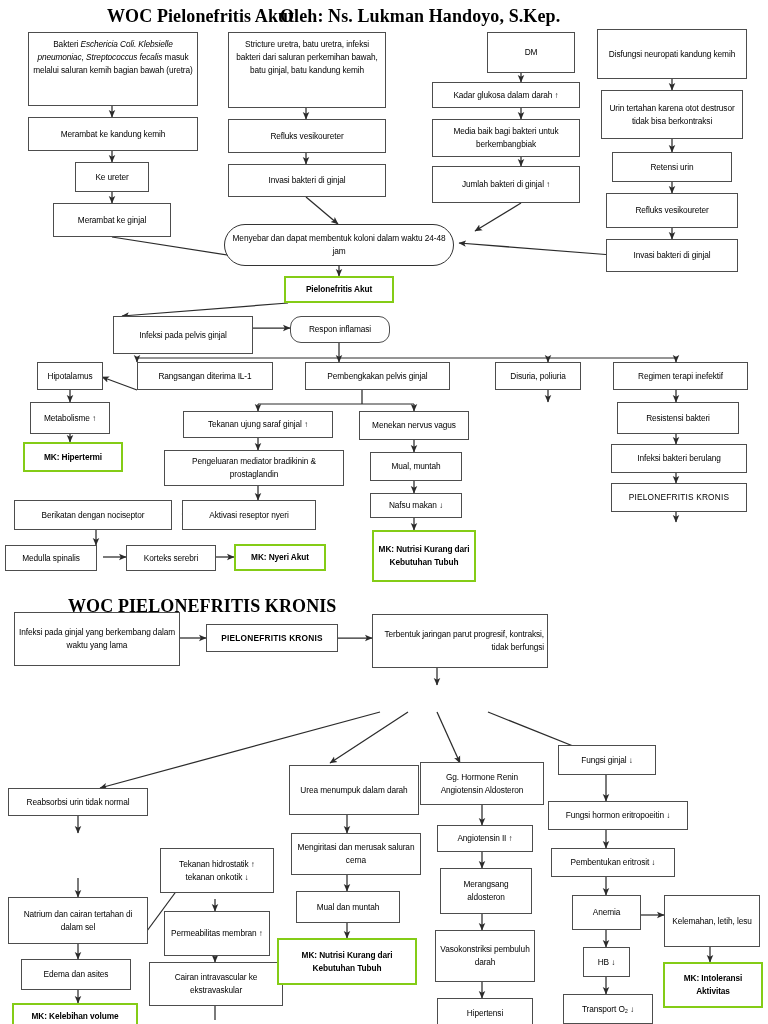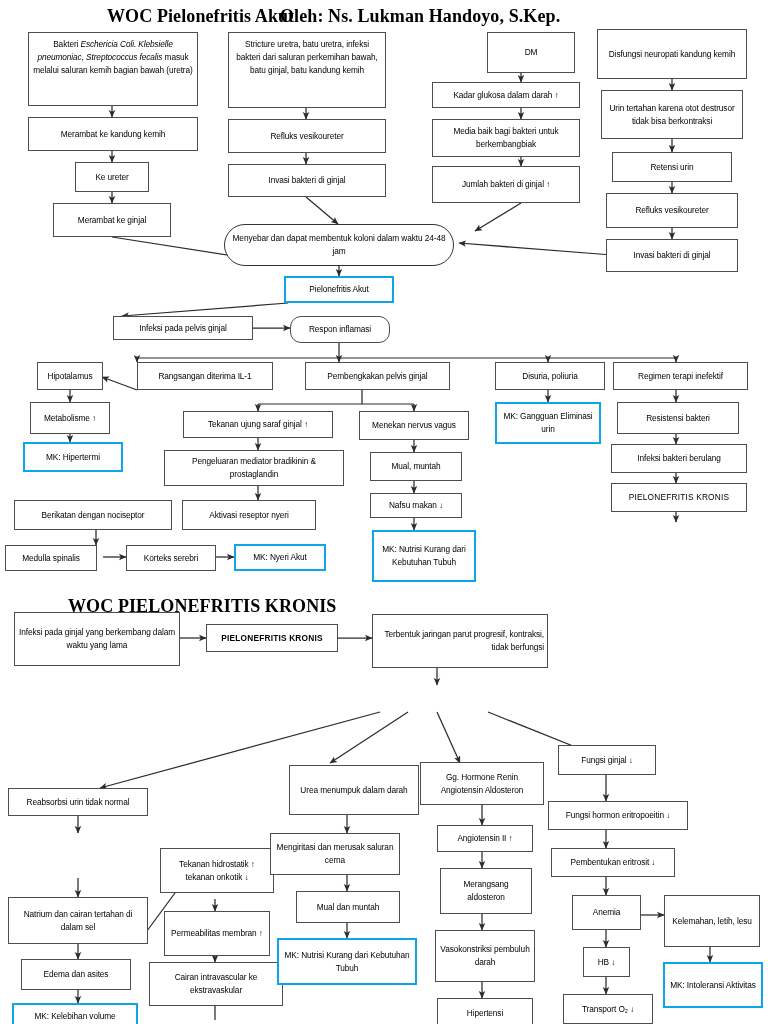--- a/index.html
+++ b/index.html
@@ -17,21 +17,21 @@
   }
 
   .node{
     position:absolute;box-sizing:border-box;
     border:1px solid #4d4d4d;background:#fff;
     display:flex;align-items:center;justify-content:center;text-align:center;
     font-size:8.3px;line-height:1.55;padding:2px 3px;
     letter-spacing:-0.1px;
   }
   .node span{display:block;width:100%;}
-  .node.bold{border:2px solid #0ea5e9;font-weight:normal;}
+  .node.bold{border:2px solid #84cc16;font-weight:bold;}
   .node.dark{border:1px solid #333;}
   .node.caps{letter-spacing:.2px;}
   .node.b{font-weight:bold;}
   .node.ital em{font-style:italic;}
   .node.top{align-items:flex-start;padding-top:5px;}
 </style>
 </head>
 <body>
 
 <div id="canvas">
@@ -192,59 +192,56 @@
       <span>Invasi bakteri di ginjal</span>
     </div>
 
   <div class="node dark" style="left:224px;top:224px;width:230px;height:42px;border-radius:21px;">
       <span>Menyebar dan dapat membentuk koloni dalam waktu 24-48 jam</span>
     </div>
   <div class="node bold" style="left:284px;top:276px;width:110px;height:27px;">
       <span>Pielonefritis Akut</span>
     </div>
 
-  <div class="node" style="left:113px;top:316px;width:140px;height:24px;">
+  <div class="node" style="left:113px;top:316px;width:140px;height:38px;">
       <span>Infeksi pada pelvis ginjal</span>
     </div>
   <div class="node" style="left:290px;top:316px;width:100px;height:27px;border-radius:11px;">
       <span>Respon inflamasi</span>
     </div>
 
   <div class="node" style="left:37px;top:362px;width:66px;height:28px;">
       <span>Hipotalamus</span>
     </div>
   <div class="node" style="left:137px;top:362px;width:136px;height:28px;">
       <span>Rangsangan diterima IL-1</span>
     </div>
   <div class="node" style="left:305px;top:362px;width:145px;height:28px;">
       <span>Pembengkakan pelvis ginjal</span>
     </div>
-  <div class="node" style="left:495px;top:362px;width:110px;height:28px;">
+  <div class="node" style="left:495px;top:362px;width:86px;height:28px;">
       <span>Disuria, poliuria</span>
     </div>
   <div class="node" style="left:613px;top:362px;width:135px;height:28px;">
       <span>Regimen terapi inefektif</span>
     </div>
 
   <div class="node" style="left:30px;top:402px;width:80px;height:32px;">
       <span>Metabolisme ↑</span>
     </div>
   <div class="node bold" style="left:23px;top:442px;width:100px;height:30px;">
       <span>MK: Hipertermi</span>
     </div>
 
   <div class="node" style="left:183px;top:411px;width:150px;height:27px;">
       <span>Tekanan ujung saraf ginjal ↑</span>
     </div>
   <div class="node" style="left:359px;top:411px;width:110px;height:29px;">
       <span>Menekan nervus vagus</span>
     </div>
-  <div class="node bold" style="left:495px;top:402px;width:106px;height:42px;">
-      <span>MK: Gangguan Eliminasi urin</span>
-    </div>
   <div class="node" style="left:617px;top:402px;width:122px;height:32px;">
       <span>Resistensi bakteri</span>
     </div>
 
   <div class="node" style="left:164px;top:450px;width:180px;height:36px;">
       <span>Pengeluaran mediator bradikinin &amp; prostaglandin</span>
     </div>
   <div class="node" style="left:370px;top:452px;width:92px;height:29px;">
       <span>Mual, muntah</span>
     </div>
@@ -307,21 +304,21 @@
   <div class="node" style="left:164px;top:911px;width:106px;height:45px;">
       <span>Permeabilitas membran ↑</span>
     </div>
   <div class="node" style="left:149px;top:962px;width:134px;height:44px;">
       <span>Cairan intravascular ke ekstravaskular</span>
     </div>
 
   <div class="node" style="left:289px;top:765px;width:130px;height:50px;">
       <span>Urea menumpuk dalam darah</span>
     </div>
-  <div class="node" style="left:270px;top:833px;width:130px;height:42px;">
+  <div class="node" style="left:291px;top:833px;width:130px;height:42px;">
       <span>Mengiritasi dan merusak saluran cerna</span>
     </div>
   <div class="node" style="left:296px;top:891px;width:104px;height:32px;">
       <span>Mual dan muntah</span>
     </div>
   <div class="node bold" style="left:277px;top:938px;width:140px;height:47px;">
       <span>MK: Nutrisi Kurang dari Kebutuhan Tubuh</span>
     </div>
 
   <div class="node" style="left:420px;top:762px;width:124px;height:43px;">

